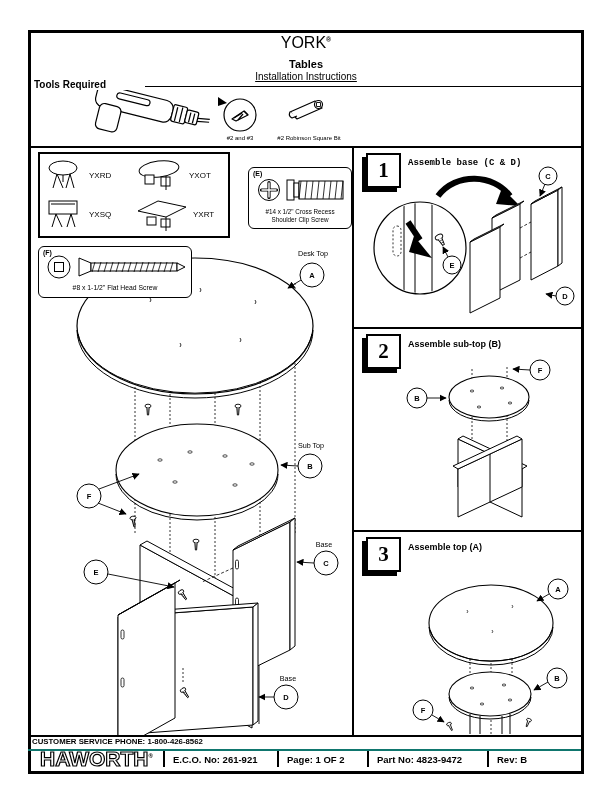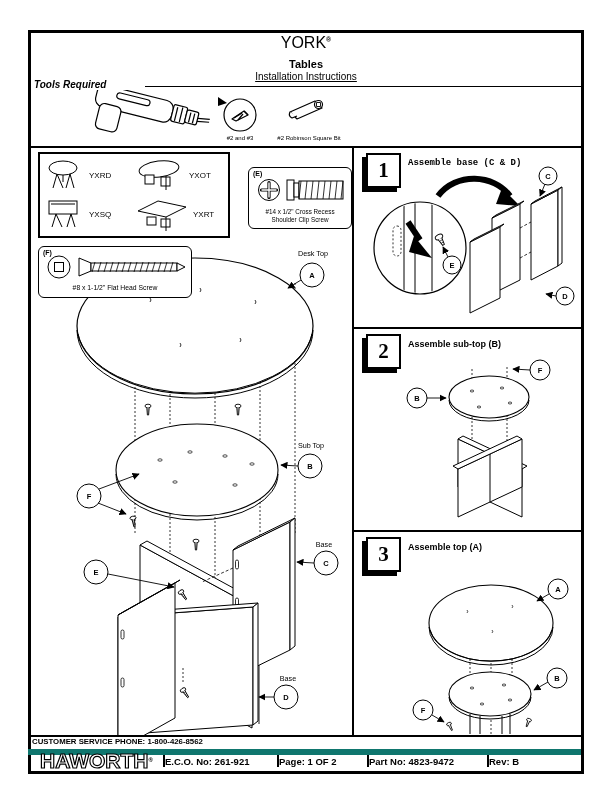--- a/index.html
+++ b/index.html
@@ -5,32 +5,32 @@
   html,body{margin:0;padding:0;background:#fff;}
   .page{position:relative;width:612px;height:792px;background:#fff;font-family:"Liberation Sans",sans-serif;color:#000;overflow:hidden;}
   .abs{position:absolute;}
   .frame{left:28px;top:30px;width:550px;height:738px;border:3px solid #000;}
   .hline{background:#000;height:1.5px;}
   .vline{background:#000;width:1.5px;}
   .hdr{left:0;top:34px;width:612px;text-align:center;}
   .hdr .reg{font-size:7px;vertical-align:super;font-weight:bold;}
   .hdr .product{font-size:11px;font-weight:bold;margin-top:6px;}
   .hdr .subtitle{font-size:10px;text-decoration:underline;margin-top:1px;}
-  .tools-title{left:34px;top:79px;font-size:10px;font-weight:bold;font-style:italic;}
+  .tools-title{left:34px;top:79px;font-size:10px;font-weight:bold;}
   .rbox{border:1.5px solid #000;border-radius:6px;background:#fff;}
   .models{left:38px;top:152px;width:192px;height:86px;border:2.5px solid #000;display:grid;grid-template-columns:1fr 1fr;align-items:center;justify-items:start;padding:2px 2px;box-sizing:border-box;}
   .model{display:flex;align-items:center;gap:3px;}
   .model .code{font-size:8px;}
   .hwtag{position:absolute;left:4px;top:2px;font-size:7px;font-weight:bold;}
   .hwtext{position:absolute;left:0;right:0;text-align:center;font-size:6.3px;line-height:7.5px;}
   .stepnum{width:31px;height:31px;border:2px solid #000;background:#fff;box-shadow:-4px 4px 0 #000;display:flex;align-items:center;justify-content:center;font-family:"Liberation Serif",serif;font-size:21px;font-weight:bold;}
   .steptitle{font-size:9px;font-weight:bold;}
   .phone{left:32px;top:737px;font-size:7.8px;font-weight:bold;}
-  .footrow{left:28px;top:749px;width:553px;height:18px;border-top:6px solid #0f766e;display:flex;box-sizing:border-box;}
-  .fcell{border-right:2px solid #000;display:flex;align-items:center;font-size:9.5px;font-weight:bold;box-sizing:border-box;}
+  .footrow{left:28px;top:749px;width:553px;height:18px;border-top:2px solid #0f766e;display:flex;box-sizing:border-box;}
+  .fcell{border-right:2px solid #000;display:flex;align-items:center;padding-left:8px;font-size:9.5px;font-weight:bold;box-sizing:border-box;}
   .fcell:last-child{border-right:none;}
   .haw{display:flex;align-items:center;justify-content:center;padding-left:2px;}
   .hawtxt{font-size:21px;font-weight:bold;letter-spacing:0px;color:#fff;-webkit-text-stroke:1.2px #000;font-stretch:condensed;line-height:18px;}
   .hawreg{font-size:6px;color:#000;align-self:flex-start;margin-top:2px;}
   svg{display:block;}
   svg text{font-family:"Liberation Sans",sans-serif;fill:#000;stroke:none;}
   .lbl{font-size:7.2px;}
   .key{font-size:7.5px;font-weight:bold;}
 </style>
 </head>

